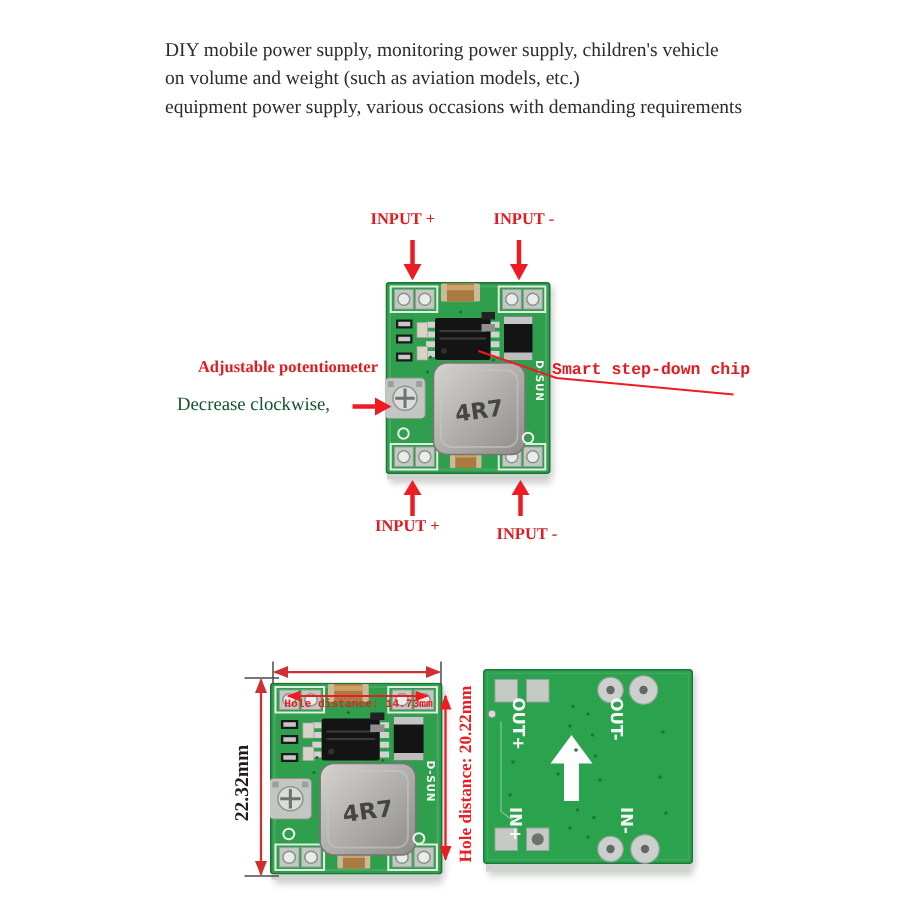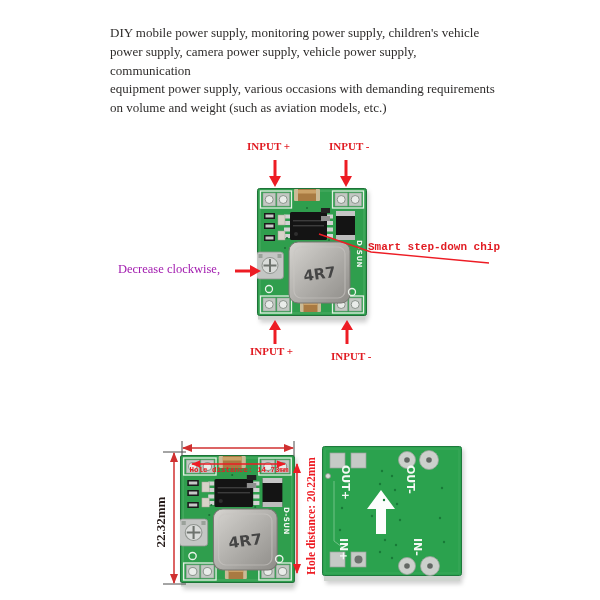--- a/index.html
+++ b/index.html
@@ -3,21 +3,21 @@
 <meta charset="utf-8">
 <style>
   html,body{margin:0;padding:0;background:#fff;}
   #canvas{position:relative;width:600px;height:600px;background:#ffffff;overflow:hidden;
           font-family:"Liberation Serif", serif;}
   .abs{position:absolute;}
   
   #description{left:110px;top:24px;width:386px;color:#2e2c2b;font-size:13px;line-height:18.8px;z-index:3;}
   
   .red-label{color:#e11b22;font-weight:bold;font-size:11px;white-space:nowrap;z-index:4;}
-  .red-note{color:#a21caf;font-size:12.5px;line-height:14.5px;text-align:center;z-index:4;}
+  .red-note{color:#14532d;font-size:12.5px;line-height:14.5px;text-align:center;z-index:4;}
   #lbl-input-top-plus{left:247px;top:140px;}
   #lbl-input-top-minus{left:329px;top:140px;}
   #lbl-input-bottom-plus{left:250px;top:345px;}
   #lbl-input-bottom-minus{left:331px;top:350px;}
   #lbl-pot-title{left:100px;top:239px;width:152px;text-align:right;}
   #lbl-pot-note{left:103px;top:262px;width:132px;}
   #lbl-chip{left:368px;top:241px;font-family:Liberation Mono, monospace;}
   
   .dim-label{color:#241a18;font-weight:bold;font-size:13px;text-align:center;z-index:4;white-space:nowrap;}
   #dim-width{left:180px;top:427px;width:110px;}
@@ -184,23 +184,22 @@
             <text transform="rotate(90 18 92)" x="18" y="92">IN+</text>
             <text transform="rotate(90 92 92)" x="92" y="92">IN-</text>
           </g>
         </g>
       </symbol>
     </defs>
   </svg>
 
   <div id="description" class="abs">
     <div>DIY mobile power supply, monitoring power supply, children's vehicle</div>
-    <div>power supply, camera power supply, vehicle power supply, communication</div>
+    <div>on volume and weight (such as aviation models, etc.)</div>
     <div>equipment power supply, various occasions with demanding requirements</div>
-    <div>on volume and weight (such as aviation models, etc.)</div>
   </div>
 
   <svg id="board-top" class="board-svg" viewBox="0 0 112 132">
     <use href="#sym-front-board"></use>
   </svg>
   <svg id="board-bottom-left" class="board-svg" viewBox="0 0 112 132" preserveAspectRatio="none">
     <use href="#sym-front-board"></use>
   </svg>
   <svg id="board-back" class="board-svg" viewBox="0 0 140 138">
     <use href="#sym-back-board"></use>
@@ -261,20 +260,21 @@
       <line x1="192" y1="464" x2="285" y2="464" stroke-width="1.3"></line>
       <polygon points="200,460.5 200,467.5 191,464" stroke="none"></polygon>
       <polygon points="277,460.5 277,467.5 286,464" stroke="none"></polygon>
     </g>
   </svg>
 
   <div id="lbl-input-top-plus" class="abs red-label">INPUT +</div>
   <div id="lbl-input-top-minus" class="abs red-label">INPUT -</div>
   <div id="lbl-input-bottom-plus" class="abs red-label">INPUT +</div>
   <div id="lbl-input-bottom-minus" class="abs red-label">INPUT -</div>
+  <div id="lbl-pot-title" class="abs red-label">Adjustable potentiometer</div>
   <div id="lbl-pot-note" class="abs red-note">
     <div>Decrease clockwise,</div>
   </div>
   <div id="lbl-chip" class="abs red-label">Smart step-down chip</div>
 
   <div id="dim-height" class="abs dim-label">22.32mm</div>
   <div id="dim-hole-v" class="abs red-dim">Hole distance: 20.22mm</div>
   <div id="dim-hole-h" class="abs red-dim">Hole distance: 14.73mm</div>
 
 </div>

